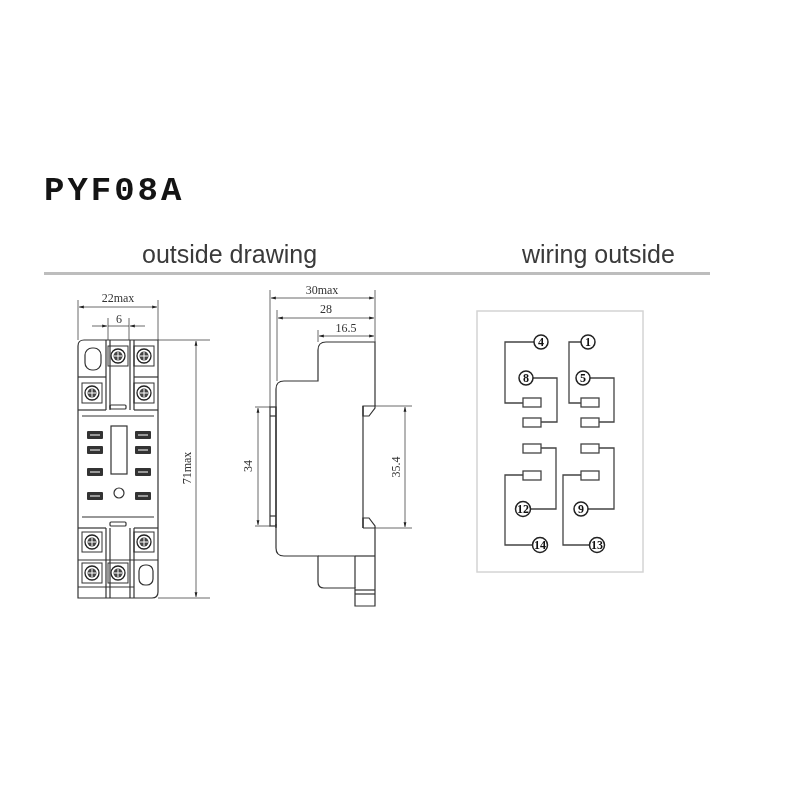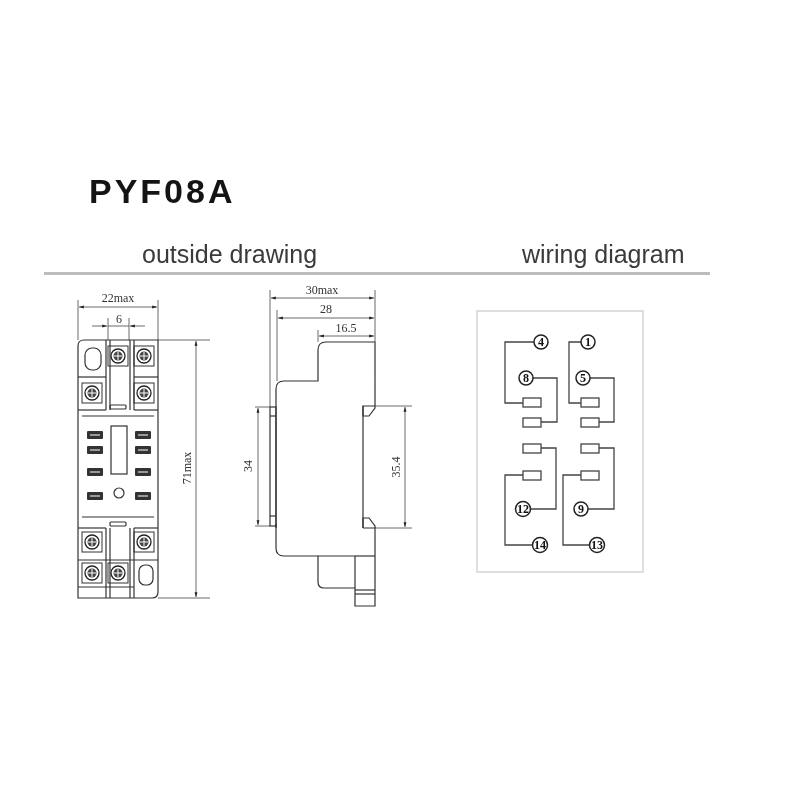--- a/index.html
+++ b/index.html
@@ -1,31 +1,31 @@
 <!DOCTYPE html>
 <html><head>
 <meta charset="utf-8">
 <style>
   html, body { margin: 0; padding: 0; background: #ffffff; }
   body { width: 800px; height: 800px; position: relative; overflow: hidden; font-family: "Liberation Sans", sans-serif; }
-  .title { position: absolute; left: 44px; top: 172px; font-family: Liberation Sans, sans-serif; font-weight: bold; font-size: 34px; letter-spacing: 3px; color: #141414; margin-left: 45px; }
+  .title { position: absolute; left: 44px; top: 172px; font-family: Liberation Mono, monospace; font-weight: bold; font-size: 34px; letter-spacing: 3px; color: #141414; }
   .section-label { position: absolute; top: 240px; font-family: "Liberation Sans", sans-serif; font-size: 25px; color: #3a3a3a; }
   .lbl-outside { left: 142px; }
   .lbl-wiring { left: 522px; }
   .divider { position: absolute; left: 44px; top: 272px; width: 666px; height: 3px; background: #bdbdbd; }
   svg { position: absolute; left: 0; top: 0; }
   .dim { font-family: "Liberation Serif", serif; font-size: 12px; fill: #333; }
   .pin { font-family: "Liberation Serif", serif; font-size: 12px; font-weight: bold; fill: #111; }
 </style>
 </head>
 <body>
 
 <div class="title">PYF08A</div>
 <div class="section-label lbl-outside">outside drawing</div>
-<div class="section-label lbl-wiring">wiring diagram</div>
+<div class="section-label lbl-wiring">wiring outside</div>
 <div class="divider"></div>
 
 <svg width="800" height="800" viewBox="0 0 800 800">
   <defs>
     <marker id="arr" viewBox="0 0 10 10" refX="10" refY="5" markerWidth="8" markerHeight="6" orient="auto-start-reverse">
       <path d="M0,2 L10,5 L0,8 z" fill="#222"></path>
     </marker>
     <g id="screw">
       <rect x="-10" y="-10" width="20" height="20" fill="none" stroke="#333" stroke-width="1"></rect>
       <circle r="7" fill="none" stroke="#222" stroke-width="1.3"></circle>

